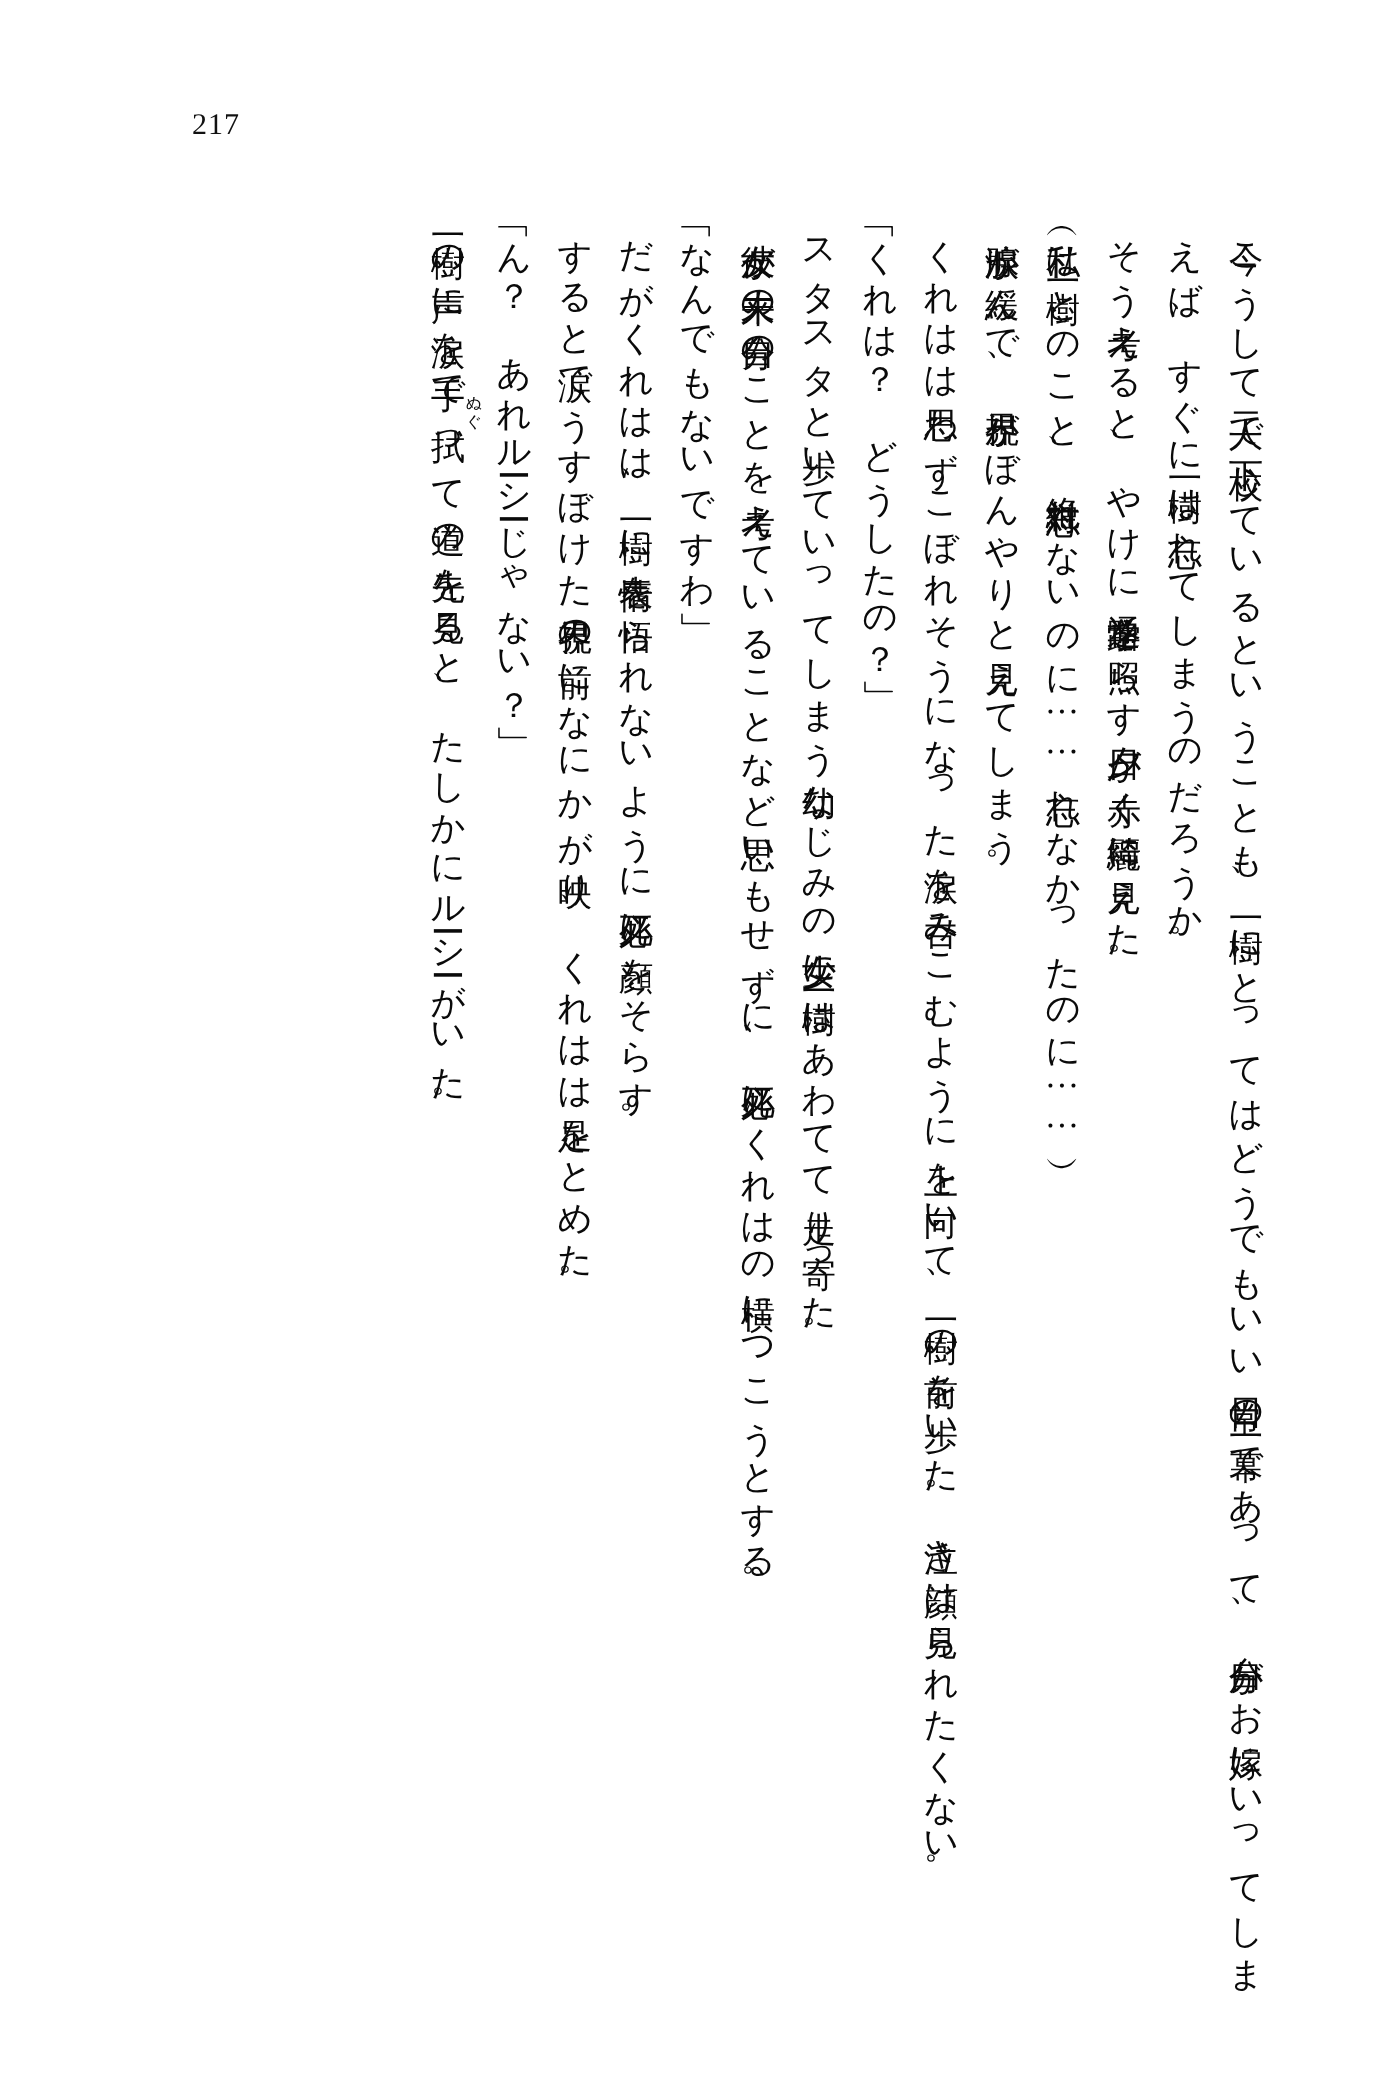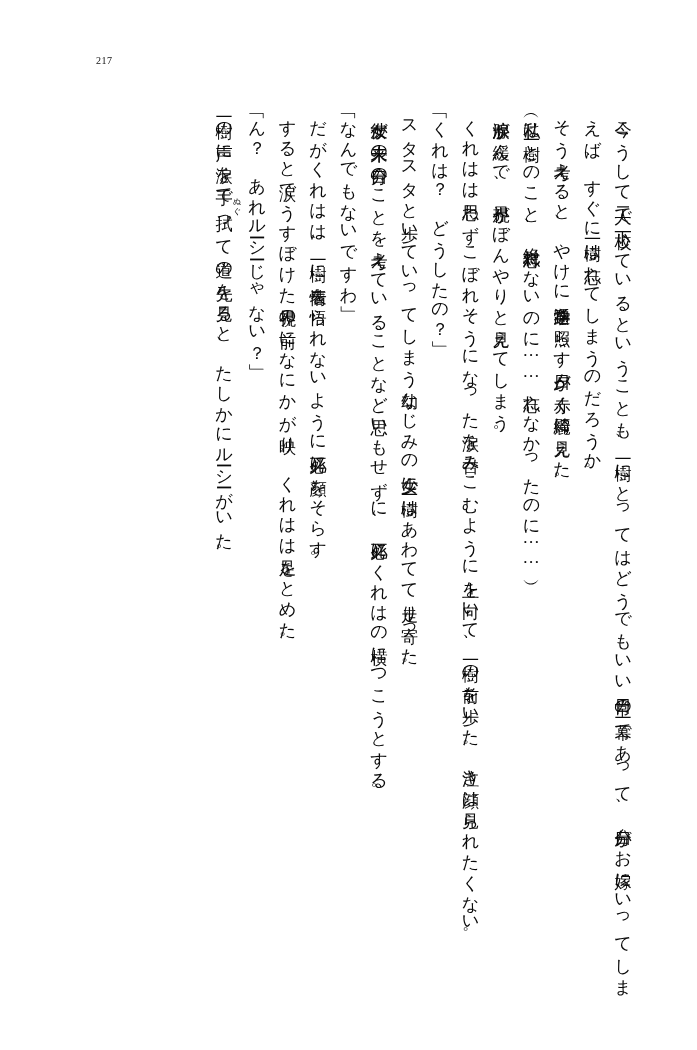--- a/index.html
+++ b/index.html
@@ -15,21 +15,21 @@
     position: relative;
     width: 697px;
     height: 1050px;
     background: #ffffff;
     overflow: hidden;
   }
   #page-number {
     position: absolute;
     top: 55px;
     left: 96px;
-    font-size: 10px;
+    font-size: 15px;
     letter-spacing: 0.5px;
     color: #111111;
   }
   #body-text {
     position: absolute;
     top: 108px;
     right: 60px;
     height: 880px;
     width: 560px;
     writing-mode: vertical-rl;

